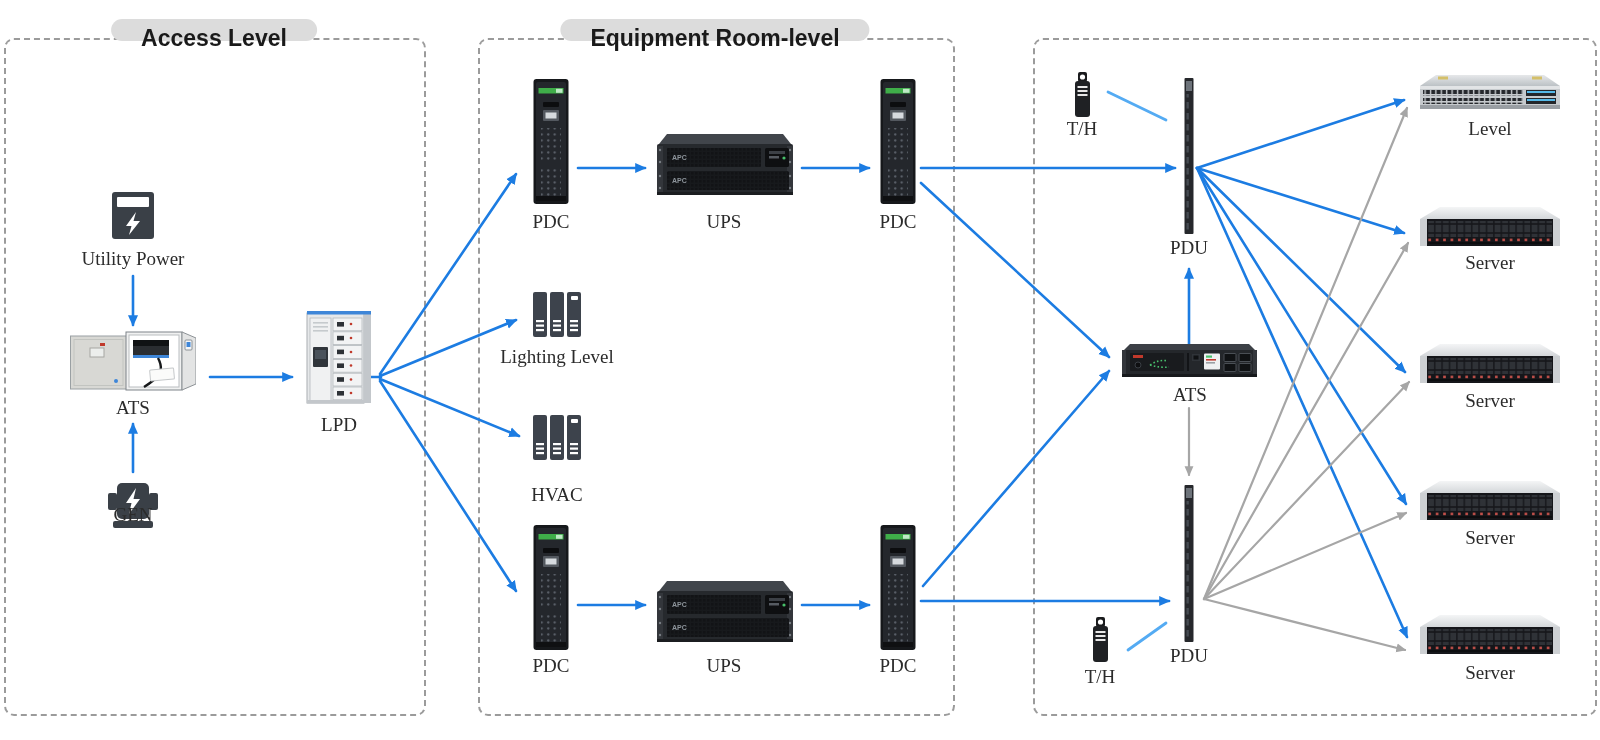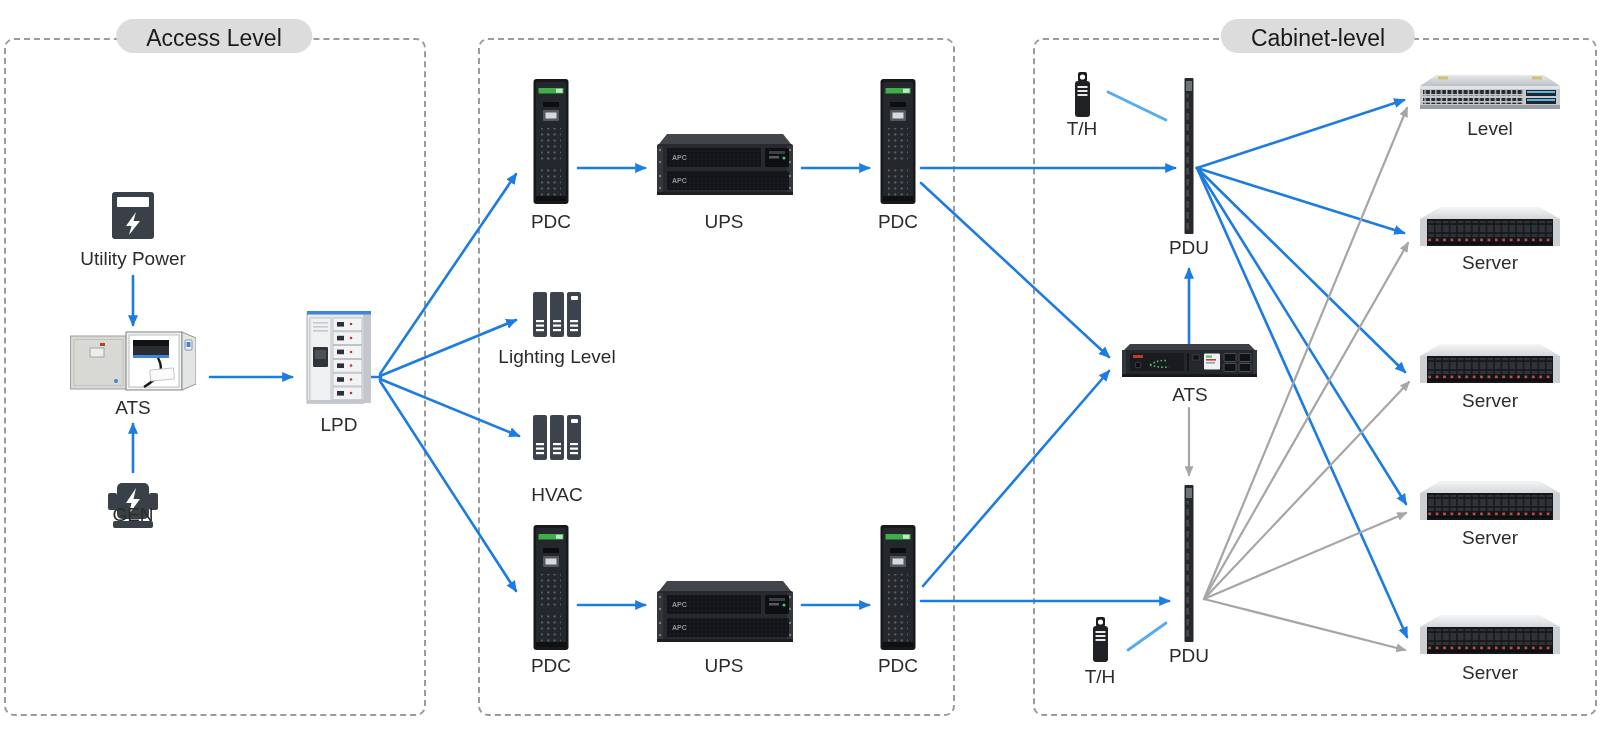--- a/index.html
+++ b/index.html
@@ -10,47 +10,47 @@
   html,body{margin:0;padding:0;background:#f3f3f3;}
   .stage{
     position:relative;width:1600px;height:740px;background:var(--canvas-bg);
     font-family:"Liberation Sans", sans-serif;overflow:hidden;
   }
   .zone{position:absolute;border:2px dashed var(--zone-border);border-radius:10px;}
   #zone-access{left:4px;top:38px;width:418px;height:674px;}
   #zone-equipment{left:478px;top:38px;width:473px;height:674px;}
   #zone-cabinet{left:1033px;top:38px;width:560px;height:674px;}
   .pill{
-    position:absolute;top:19px;height:34px;line-height:38px;border-radius:19px;
+    position:absolute;top:19px;height:22px;line-height:38px;border-radius:19px;
     padding:0 30px;background:var(--pill-bg);color:var(--pill-text);
-    font-size:23px;font-weight:400;transform:translateX(-50%);white-space:nowrap;
+    font-size:23px;font-weight:700;transform:translateX(-50%);white-space:nowrap;
   }
   .wires{position:absolute;left:0;top:0;}
   .ln-b{stroke:var(--arrow-blue);stroke-width:2.6;fill:none;stroke-linecap:round;}
   .ln-g{stroke:var(--arrow-gray);stroke-width:2.2;fill:none;stroke-linecap:round;}
   .ln-l{stroke:var(--sensor-blue);stroke-width:2.8;fill:none;stroke-linecap:round;}
   .mkb{fill:var(--arrow-blue);} .mkg{fill:var(--arrow-gray);}
   .dev{position:absolute;display:block;}
   .lbl{
     position:absolute;width:180px;text-align:center;font-size:19px;line-height:1.15;
-    color:var(--label-text);white-space:nowrap;
+    color:var(--label-text);white-space:nowrap;font-family:Liberation Serif, serif;
   }
   .brand{font:700 7px "Liberation Sans", sans-serif;fill:#8d949b;}
 </style>
 </head>
 <body>
 
 <div class="stage">
 
   <div class="zone" id="zone-access"></div>
   <div class="zone" id="zone-equipment"></div>
   <div class="zone" id="zone-cabinet"></div>
 
   <div class="pill" style="left:214px">Access Level</div>
-  <div class="pill" style="left:1318px">Cabinet-level</div>
+  <div class="pill" style="left:715px">Equipment Room-level</div>
 
   <svg class="wires" width="1600" height="740">
     <defs>
       <marker id="mb" viewBox="0 0 10 10" refX="8.6" refY="5" markerWidth="4.4" markerHeight="4.4" orient="auto-start-reverse">
         <path d="M0,0.6 L10,5 L0,9.4 z" class="mkb"></path>
       </marker>
       <marker id="mg" viewBox="0 0 10 10" refX="8.6" refY="5" markerWidth="4.6" markerHeight="4.6" orient="auto-start-reverse">
         <path d="M0,0.6 L10,5 L0,9.4 z" class="mkg"></path>
       </marker>
       <pattern id="pdcdots" width="6.5" height="6" patternUnits="userSpaceOnUse">

